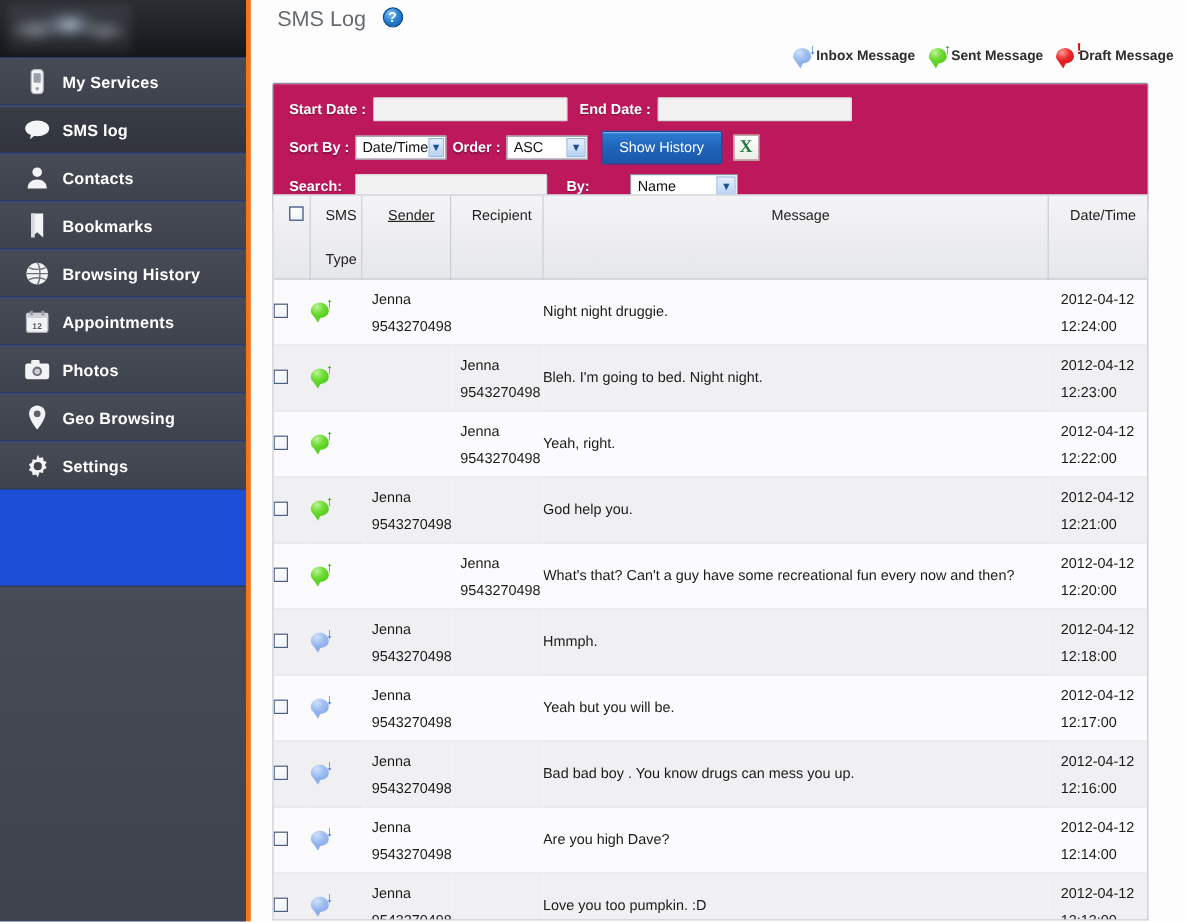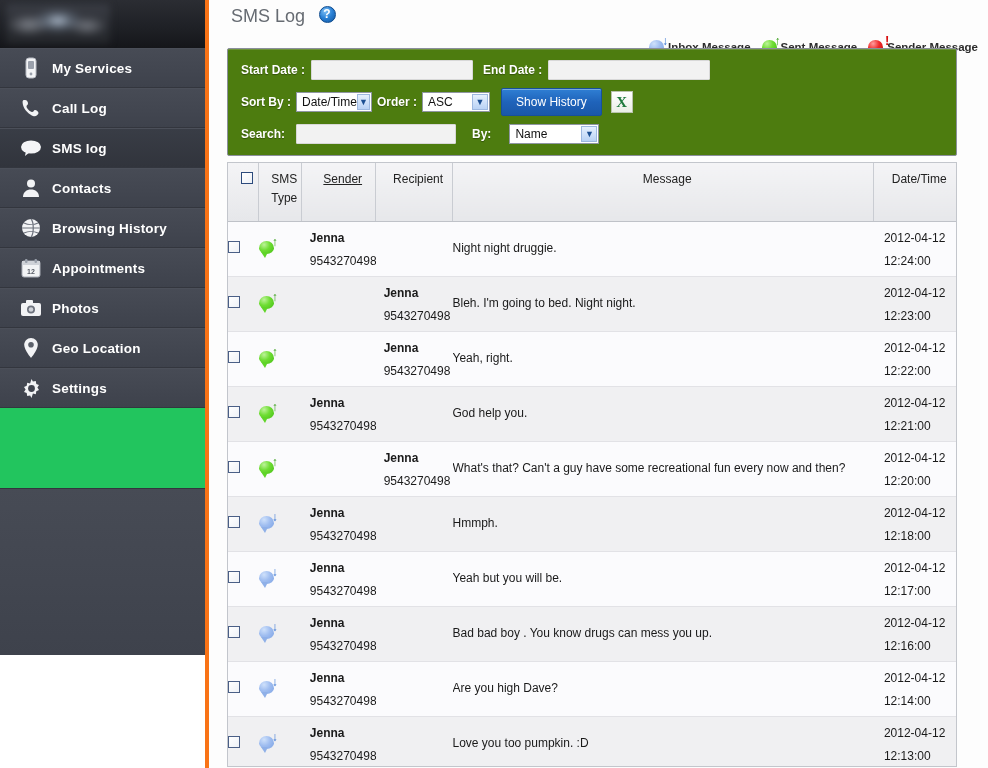--- a/index.html
+++ b/index.html
@@ -6,22 +6,22 @@
   html, body {
     width: 988px; height: 768px;
     overflow: hidden;
     font-family: "Liberation Sans", sans-serif;
     background: #ffffff;
   }
   #app { position: relative; width: 988px; height: 768px; display: flex; }
 
   
   #sidebar {
-    width: 205px; height: 655px;
-    background: #22c55e;
+    width: 205px; height: 768px;
+    background: #1d4ed8;
     position: relative;
     flex: 0 0 205px;
   }
   #logo {
     height: 48px;
     background: linear-gradient(180deg,#2b2d33 0%,#1e2025 60%,#15161a 100%);
     position: relative;
     overflow: hidden;
   }
   #logo .blur {
@@ -114,23 +114,23 @@
   .arr {
     position: absolute; right: -4px; top: -4px;
     font-size: 12px; font-weight: bold; line-height: 11px;
   }
   .arr.dn { color:#2f6fd0; }
   .arr.up { color:#2f9a0f; }
   .arr.ex { color:#d81111; font-size: 13px; top:-5px; right:-6px;}
 
   
   #filter {
-    position: absolute; left: 238px - 220px; top: 48px;
+    position: absolute; left: 238px - 220px; top: 69px;
     left: 18px; width: 730px;
-    background: #4d7c0f;
+    background: #be185d;
     border: 1px solid #8b8f9c;
     border-radius: 2px;
     padding: 9px 0 9px 0;
     box-shadow: inset 0 1px 0 rgba(255,255,255,.18);
   }
   .frow { display: flex; align-items: center; height: 24px; margin-bottom: 6px; padding-left: 13px;}
   .frow:last-child { margin-bottom: 0; }
   .flabel { color:#ffffff; font-size: 12px; font-weight: bold; text-shadow: 0 1px 1px rgba(0,0,0,.35); }
   .ftext {
     background:#f2f2f2; border:1px solid #d8d8d8;
@@ -200,38 +200,38 @@
     padding: 9px 0 9px 8px;
     height: 58px;
   }
   table.sms th:last-child { border-right:none; }
   th.c-chk { width: 30px; padding-left: 8px; }
   th.c-type { width: 42px; }
   th.c-send { width: 72px; text-decoration: underline; }
   th.c-recp { width: 75px; }
   th.c-msg  { width: 411px; }
   th.c-date { width: 80px; }
-  th .l2 { display:block; margin-top: 5px; }
+  th .l2 { display:block; margin-top: 23px; }
 
   table.sms td {
     border-bottom: 1px solid #e2e2e6;
     font-size: 12px; color:#1a1a1a;
     vertical-align: middle;
     padding: 0;
     height: 55px;
   }
   tr.r-odd  td { background: #fbfbfd; }
   tr.r-even td { background: #f0f0f2; }
 
   td.td-chk { padding-left: 9px; }
   td.td-type { padding-left: 3px; }
   td.td-party { position: relative; height: 55px; }
   td.td-party .nm {
     position:absolute; left: 8px; top: 9px;
-    font-weight: bold; font-size: 12px; white-space:nowrap;
+    font-weight: normal; font-size: 12px; white-space:nowrap;
   }
   td.td-party .ph {
     position:absolute; left: 8px; bottom: 8px;
     font-size: 12px; white-space:nowrap;
   }
   td.td-msg { padding-left: 11px; font-size: 12px; line-height:1.3; }
   td.td-date { position: relative; padding-left: 10px; }
   td.td-date .d1 { position:absolute; left:10px; top: 9px; font-size:12px; }
   td.td-date .d2 { position:absolute; left:10px; bottom: 8px; font-size:12px; }
 
@@ -259,45 +259,46 @@
         <div class="nav-item">
           <span class="ico">
             <svg width="16" height="22" viewBox="0 0 16 22">
               <rect x="3" y="1" width="10" height="20" rx="3" fill="#f3f4f6" stroke="#b9bcc4"></rect>
               <rect x="5" y="4" width="6" height="8" rx="1" fill="#9aa0ab"></rect>
               <circle cx="8" cy="17" r="1.4" fill="#9aa0ab"></circle>
             </svg>
           </span>
           <span class="lbl">My Services</span>
         </div>
-        <div class="nav-item">
-          <span class="ico">
-            <svg width="20" height="20" viewBox="0 0 20 20">
-              <path d="M4 2c2 0 3 2 3 3.5S5.5 7 5.5 8.5 9 14 11 14s1.5-2 3-2 3.5 1.5 3.5 3S15 19 12 18 3 12 2 7 2 2 4 2z" fill="#f2f3f5"></path>
-            </svg>
-          </span>
-          <span class="lbl">Call Log</span>
-        </div>
         <div class="nav-item active">
           <span class="ico">
             <svg width="22" height="18" viewBox="0 0 22 18">
               <ellipse cx="11" cy="8" rx="10" ry="6.6" fill="#f4f5f7"></ellipse>
               <path d="M6 12 L5 17 L10 13 Z" fill="#f4f5f7"></path>
             </svg>
           </span>
           <span class="lbl">SMS log</span>
         </div>
         <div class="nav-item">
           <span class="ico">
             <svg width="18" height="20" viewBox="0 0 18 20">
               <circle cx="9" cy="5.5" r="4" fill="#f2f3f5"></circle>
               <path d="M1 19c0-5 3.6-7.5 8-7.5S17 14 17 19z" fill="#f2f3f5"></path>
             </svg>
           </span>
           <span class="lbl">Contacts</span>
+        </div>
+        <div class="nav-item">
+          <span class="ico">
+            <svg width="16" height="22" viewBox="0 0 16 22">
+              <path d="M3 1h10v20l-5-4.5L3 21z" fill="#f2f3f5"></path>
+              <path d="M3 1h3v20l-3 -0z" fill="#d9dbe0"></path>
+            </svg>
+          </span>
+          <span class="lbl">Bookmarks</span>
         </div>
         <div class="nav-item">
           <span class="ico">
             <svg width="20" height="20" viewBox="0 0 20 20">
               <circle cx="10" cy="10" r="9" fill="#f2f3f5"></circle>
               <path d="M10 1c3 3 3 15 0 18M1 10h18M3 5c4 2 10 2 14 0M3 15c4-2 10-2 14 0" stroke="#6d727d" stroke-width="1.2" fill="none"></path>
             </svg>
           </span>
           <span class="lbl">Browsing History</span>
         </div>
@@ -324,21 +325,21 @@
           </span>
           <span class="lbl">Photos</span>
         </div>
         <div class="nav-item">
           <span class="ico">
             <svg width="16" height="22" viewBox="0 0 16 22">
               <path d="M8 1C4.2 1 1.2 4 1.2 7.8 1.2 13 8 21 8 21s6.8-8 6.8-13.2C14.8 4 11.8 1 8 1z" fill="#f2f3f5"></path>
               <circle cx="8" cy="7.8" r="2.8" fill="#5c616b"></circle>
             </svg>
           </span>
-          <span class="lbl">Geo Location</span>
+          <span class="lbl">Geo Browsing</span>
         </div>
         <div class="nav-item">
           <span class="ico">
             <svg width="21" height="21" viewBox="0 0 21 21">
               <path d="M10.5 1l1.4 2.6 2.9-.6.5 2.9 2.7 1.2-1.6 2.5 1.6 2.5-2.7 1.2-.5 2.9-2.9-.6L10.5 20l-1.4-2.6-2.9.6-.5-2.9-2.7-1.2L4.6 11.4 3 8.9l2.7-1.2.5-2.9 2.9.6z" fill="#f2f3f5"></path>
               <circle cx="10.5" cy="10.5" r="3.4" fill="#41454f"></circle>
             </svg>
           </span>
           <span class="lbl">Settings</span>
         </div>
@@ -363,21 +364,21 @@
       <span class="li">
         <span class="bubble green">
             <span class="arr up">↑</span>
           </span>
         <span>Sent Message</span>
       </span>
       <span class="li">
         <span class="bubble red">
             <span class="arr ex">!</span>
           </span>
-        <span>Sender Message</span>
+        <span>Draft Message</span>
       </span>
     </div>
 
     <div id="filter">
 
       <div class="frow">
         <span class="flabel">Start Date :</span>
         <input class="ftext" style="width: 162px;" value="" placeholder="">
         <span class="flabel" style="margin-left:4px">End Date :</span>
         <input class="ftext" style="width: 162px;" value="" placeholder="">
@@ -397,21 +398,21 @@
         <button id="btn-show">Show History</button>
         <span id="btn-excel">
           <span class="x">X</span>
         </span>
       </div>
 
       <div class="frow">
         <span class="flabel">Search:</span>
         <input class="ftext" style="width: 160px; margin-left: 11px;" value="" placeholder="">
         <span class="flabel" style="margin-left:10px">By:</span>
-        <span class="fsel" style="width:90px;margin-left:18px">
+        <span class="fsel" style="width:90px;margin-left:34px">
           <span class="val">Name</span>
           <span class="car">▼</span>
         </span>
       </div>
     </div>
 
     <div id="tablewrap">
       <table class="sms">
         <thead>
           <tr>

